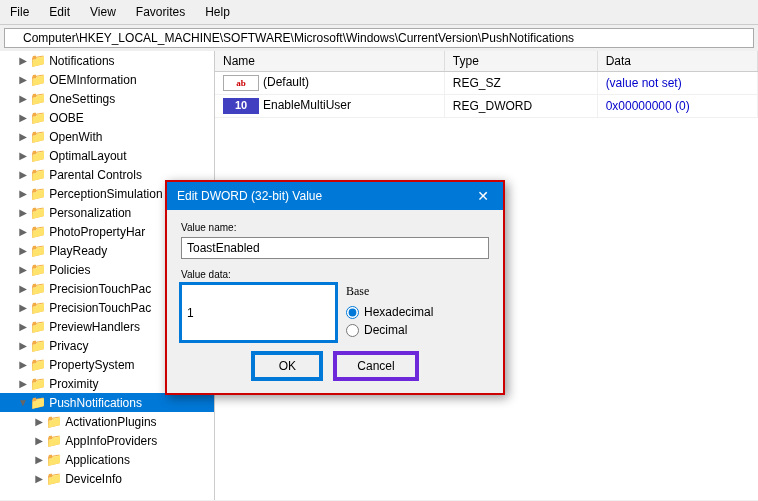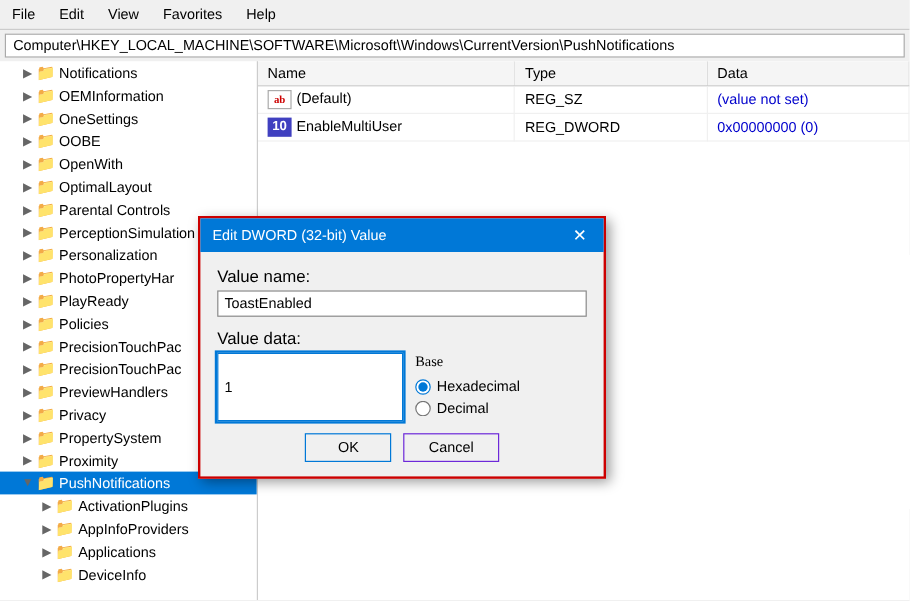--- a/index.html
+++ b/index.html
@@ -23,21 +23,21 @@
     }
     .menubar span {
       cursor: pointer;
       padding: 2px 4px;
     }
 
     
     .addressbar {
       background: #fff;
       border: 1px solid #aaa;
-      padding: 2px 6px;
+      padding: 2px 18px;
       margin: 3px 4px;
       font-size: 12px;
       color: #000;
     }
 
     
     .main-layout {
       display: flex;
       height: calc(100% - 52px);
     }
@@ -97,21 +97,21 @@
       top: 0;
     }
     .reg-table td {
       border-bottom: 1px solid #f0f0f0;
       border-right: 1px solid #f0f0f0;
       padding: 3px 8px;
       cursor: default;
     }
     .blue-link { color: #0000cc; }
     .row-icon {
-      width: 20px;
+      width: 36px;
       height: 16px;
       display: inline-block;
       vertical-align: middle;
       margin-right: 4px;
     }
     .icon-ab {
       background: #fff;
       border: 1px solid #aaa;
       font-size: 9px;
       font-weight: bold;
@@ -162,21 +162,21 @@
       background: none;
       border: none;
       color: #fff;
       font-size: 14px;
       padding: 0 4px;
     }
     .dialog-body {
       padding: 12px 14px;
     }
     .dialog-label {
-      font-size: 14px;
+      font-size: 10px;
       margin-bottom: 4px;
       color: #000;
     }
     .dialog-input {
       width: 100%;
       border: 1px solid #888;
       background: #fff;
       padding: 3px 5px;
       font-size: 12px;
       margin-bottom: 10px;
@@ -217,21 +217,21 @@
     .dialog-buttons {
       display: flex;
       justify-content: center;
       gap: 10px;
       margin-top: 8px;
     }
     .dlg-btn {
       min-width: 72px;
       padding: 4px 20px;
       font-size: 12px;
-      border: 1px solid #6d28d9;
+      border: 4px solid #6d28d9;
       background: #f0f0f0;
       cursor: pointer;
     }
     .dlg-btn.default { border-color: #0078d7; }
 
     
     ::-webkit-scrollbar { width: 8px; height: 8px; }
     ::-webkit-scrollbar-track { background: #f0f0f0; }
     ::-webkit-scrollbar-thumb { background: #aaa; }
   </style>

